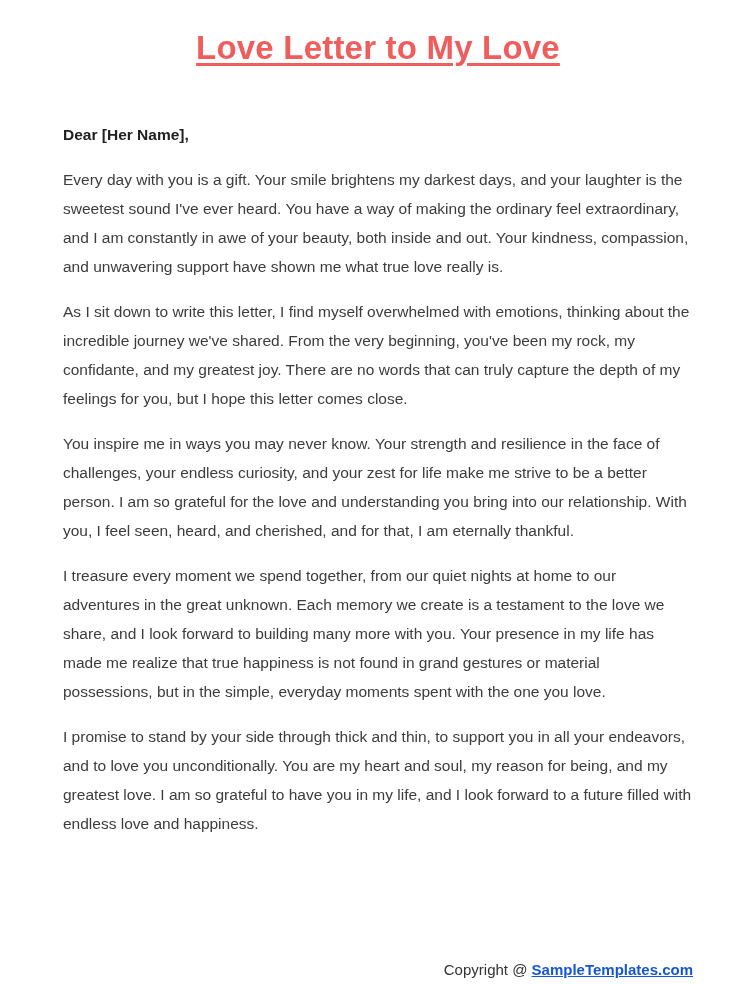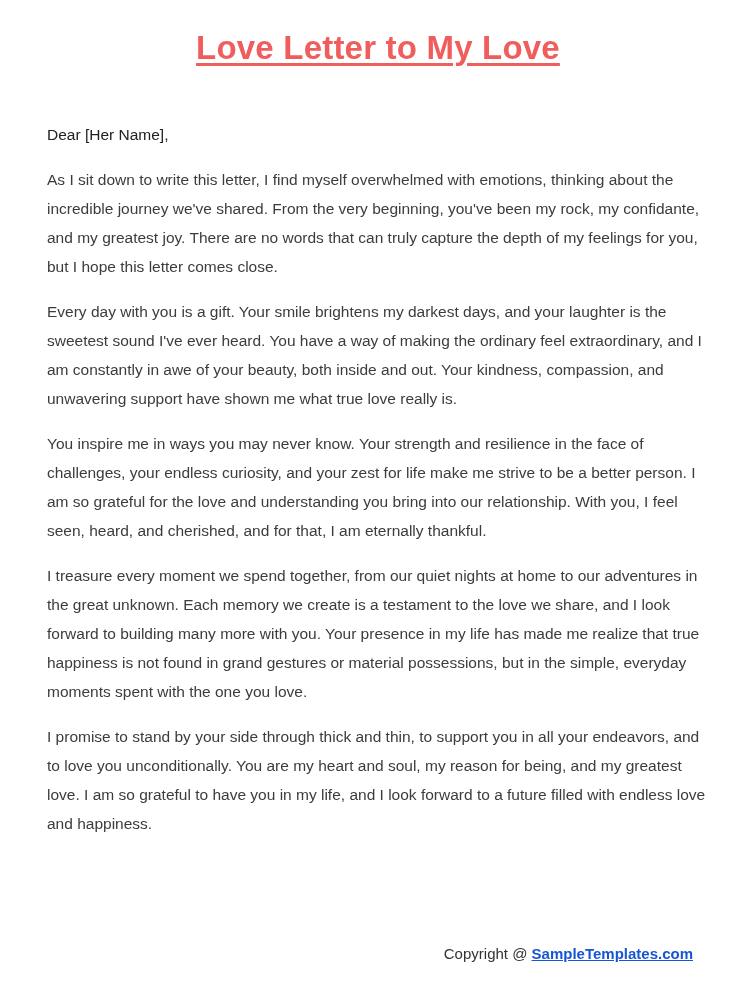--- a/index.html
+++ b/index.html
@@ -11,57 +11,57 @@
   .page {
     position: relative;
     width: 756px;
     height: 984px;
     margin: 0 auto;
     background: #ffffff;
     font-family: "Liberation Sans", sans-serif;
     overflow: hidden;
   }
   .content {
-    padding: 0 47px;
+    padding: 0 63px;
   }
   .doc-title {
     margin: 28px 0 0 0;
     text-align: center;
     font-size: 33px;
     font-weight: 700;
     line-height: 40px;
     color: var(--accent, #F05D5D);
     text-decoration: underline;
     text-decoration-thickness: 3px;
     text-underline-offset: 4px;
     letter-spacing: 0.2px;
   }
   .salutation {
     margin-top: 52px;
     font-size: 15.5px;
     line-height: 29px;
-    font-weight: 400;
+    font-weight: 700;
     color: #212121;
   }
   .greeting {
     margin-top: 16px;
     font-size: 15.5px;
     line-height: 29px;
     color: #3c3c3c;
   }
   .letter-body p {
     margin: 16px 0 0 0;
     font-size: 15.5px;
     line-height: 29px;
     color: #3c3c3c;
   }
   .footer {
     position: absolute;
     right: 63px;
-    bottom: 20px;
+    bottom: 4px;
     font-size: 15px;
     line-height: 20px;
     color: #333333;
     white-space: nowrap;
   }
   .footer a {
     color: var(--link, #1656D6);
     font-weight: 700;
     text-decoration: underline;
     cursor: pointer;
@@ -72,22 +72,22 @@
 
 <div class="page">
   <div class="content">
 
     <h1 class="doc-title">Love Letter to My Love</h1>
 
     <div class="salutation">Dear [Her Name],</div>
 
 
     <div class="letter-body">
+      <p>Every day with you is a gift. Your smile brightens my darkest days, and your laughter is the sweetest sound I've ever heard. You have a way of making the ordinary feel extraordinary, and I am constantly in awe of your beauty, both inside and out. Your kindness, compassion, and unwavering support have shown me what true love really is.</p>
       <p>As I sit down to write this letter, I find myself overwhelmed with emotions, thinking about the incredible journey we've shared. From the very beginning, you've been my rock, my confidante, and my greatest joy. There are no words that can truly capture the depth of my feelings for you, but I hope this letter comes close.</p>
-      <p>Every day with you is a gift. Your smile brightens my darkest days, and your laughter is the sweetest sound I've ever heard. You have a way of making the ordinary feel extraordinary, and I am constantly in awe of your beauty, both inside and out. Your kindness, compassion, and unwavering support have shown me what true love really is.</p>
       <p>You inspire me in ways you may never know. Your strength and resilience in the face of challenges, your endless curiosity, and your zest for life make me strive to be a better person. I am so grateful for the love and understanding you bring into our relationship. With you, I feel seen, heard, and cherished, and for that, I am eternally thankful.</p>
       <p>I treasure every moment we spend together, from our quiet nights at home to our adventures in the great unknown. Each memory we create is a testament to the love we share, and I look forward to building many more with you. Your presence in my life has made me realize that true happiness is not found in grand gestures or material possessions, but in the simple, everyday moments spent with the one you love.</p>
       <p>I promise to stand by your side through thick and thin, to support you in all your endeavors, and to love you unconditionally. You are my heart and soul, my reason for being, and my greatest love. I am so grateful to have you in my life, and I look forward to a future filled with endless love and happiness.</p>
     </div>
   </div>
 
   <div class="footer">
     <span>Copyright @ </span><a>SampleTemplates.com</a>
   </div>
 </div>

